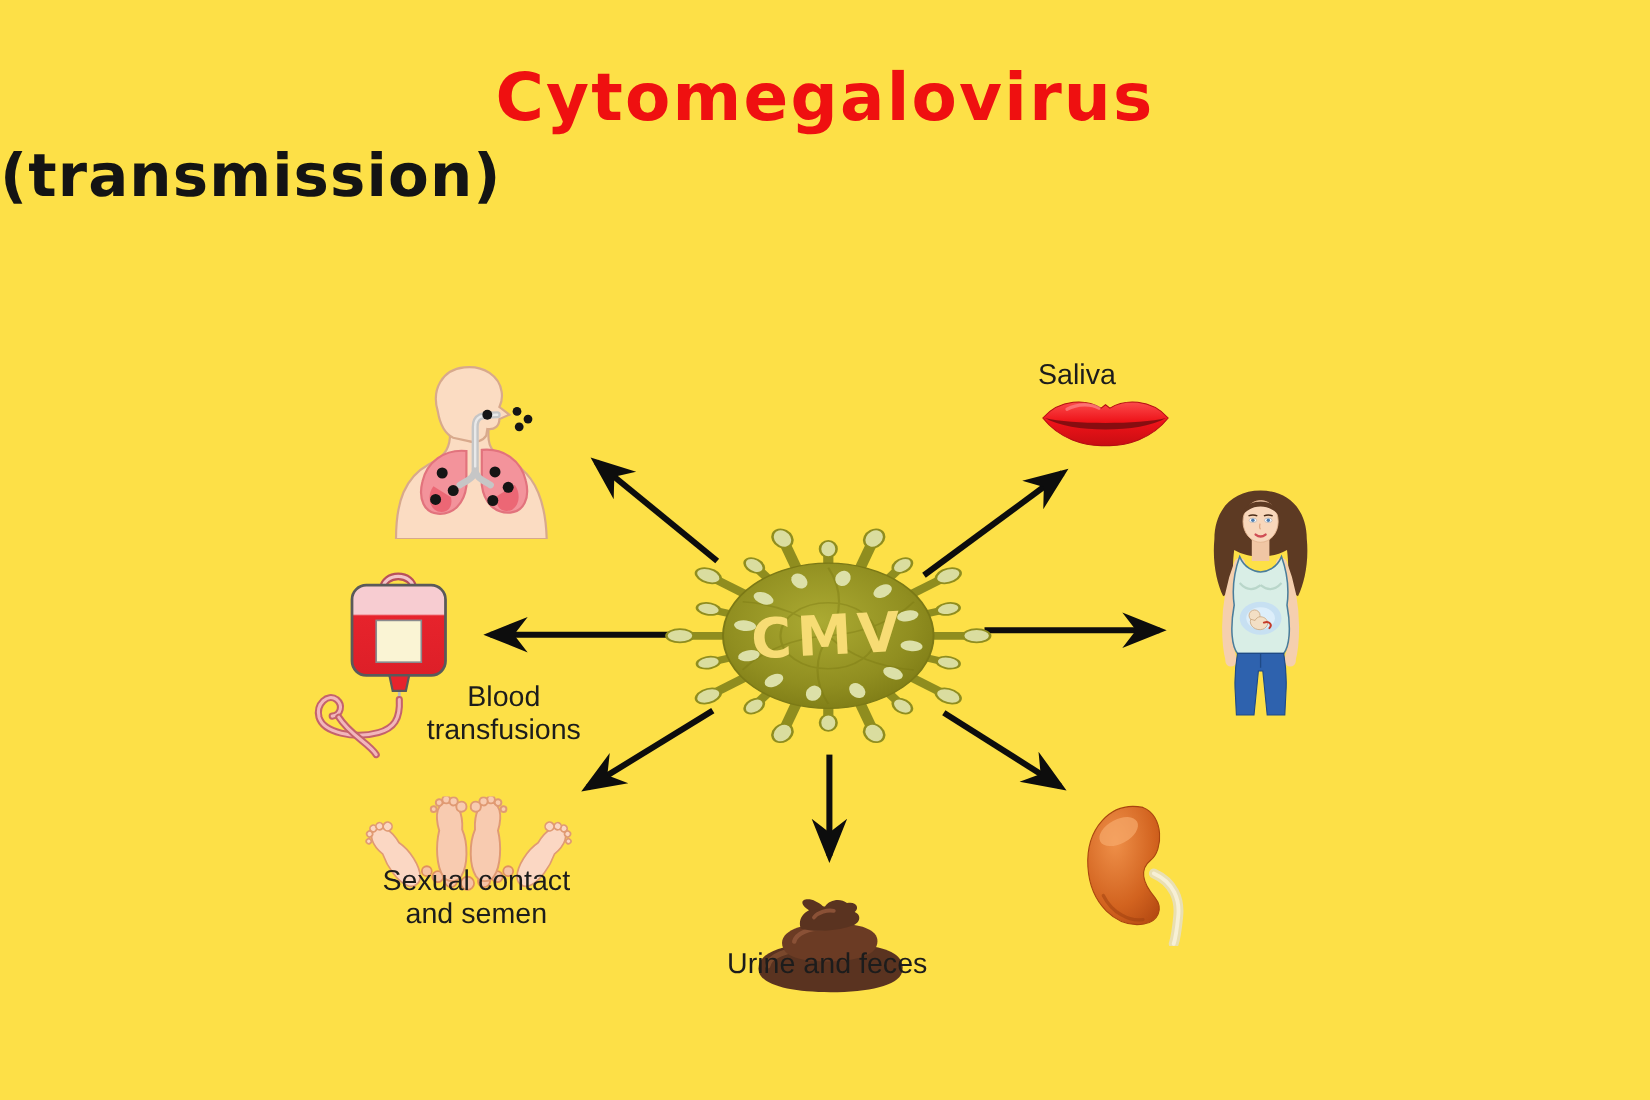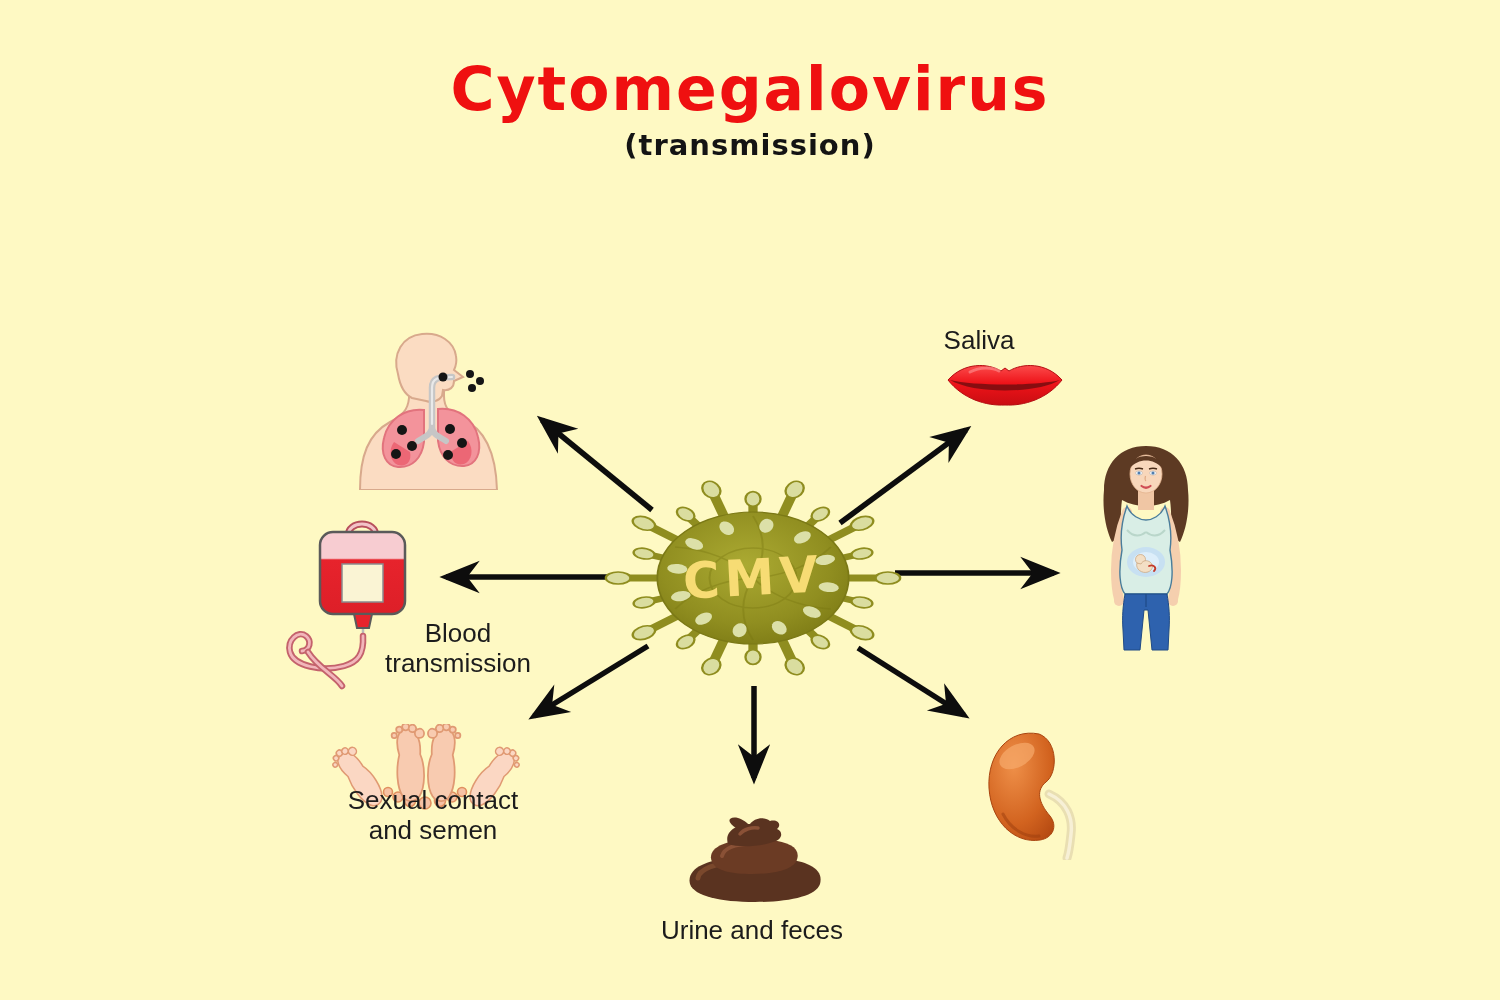--- a/index.html
+++ b/index.html
@@ -1,22 +1,22 @@
 <!DOCTYPE html>
 <html><head>
 <meta charset="utf-8">
 <style>
   html,body{margin:0;padding:0;background:#fff;}
-  .canvas{position:relative;width:1500px;height:1000px;background:#fef9c3;overflow:hidden;
+  .canvas{position:relative;width:1500px;height:1000px;background:#fde047;overflow:hidden;
           font-family:"Liberation Sans", sans-serif;}
   .title{position:absolute;left:0;right:0;top:54px;text-align:center;
          font-family:"DejaVu Sans", sans-serif;font-weight:700;font-size:60px;
          color:#ef1010;letter-spacing:2px;}
-  .subtitle{position:absolute;left:0;right:0;top:128px;text-align:center;
-            font-family:"DejaVu Sans", sans-serif;font-weight:700;font-size:29px;
+  .subtitle{position:absolute;left:0;right:0;top:128px;text-align:left;
+            font-family:"DejaVu Sans", sans-serif;font-weight:700;font-size:54px;
             color:#141414;letter-spacing:1px;}
   .label{position:absolute;transform:translate(-50%,-50%);text-align:center;
          font-size:26px;line-height:1.16;color:#1c1c1c;white-space:pre-line;}
   .illus{position:absolute;}
   .overlay{position:absolute;left:0;top:0;}
   svg{display:block;}
 </style>
 </head>
 <body>
 
@@ -242,19 +242,19 @@
       </radialGradient>
     </defs>
     <path d="M66,66 C84,74 90,90 88,106 C87,116 86,124 84,130" fill="none" stroke="#e9dfb2" stroke-width="9" stroke-linecap="round"></path>
     <path d="M66,66 C84,74 90,90 88,106 C87,116 86,124 84,130" fill="none" stroke="#f7f0d6" stroke-width="3.5" stroke-linecap="round"></path>
     <path d="M56,6 C26,0 4,26 6,60 C8,94 32,116 57,112 C70,110 75,98 67,88 C55,74 53,62 63,54 C75,45 75,13 56,6 Z" fill="url(#kidGrad)" stroke="#a8440f" stroke-width="1"></path>
     <ellipse cx="34" cy="28" rx="19" ry="11" fill="#f6a96b" opacity="0.7" transform="rotate(-28 34 28)"></ellipse>
     <path d="M20,86 C28,102 44,110 56,108" stroke="#9c3e0e" stroke-width="3" opacity="0.5" fill="none" stroke-linecap="round"></path>
   </svg>
 
   <div class="label" style="left:979px;top:340px">Saliva</div>
-  <div class="label" style="left:752px;top:930px">Urine and feces</div>
+  <div class="label" style="left:752px;top:876px">Urine and feces</div>
   <div class="label" style="left:433px;top:815px">Sexual contact
 and semen</div>
   <div class="label" style="left:458px;top:648px">Blood
-transmission</div>
+transfusions</div>
 
 </div>
 
 </body></html>

